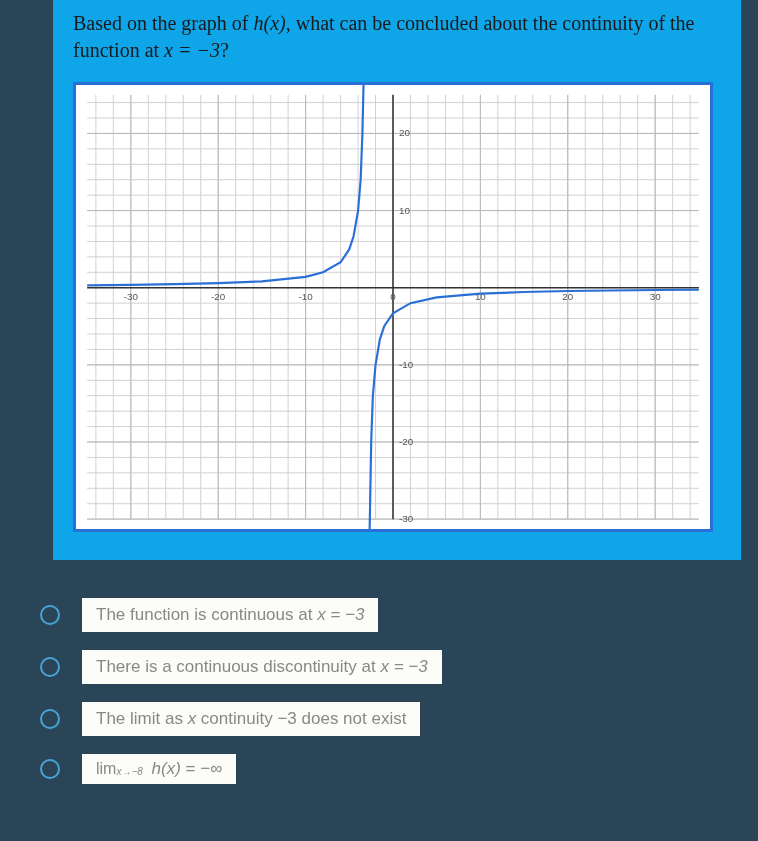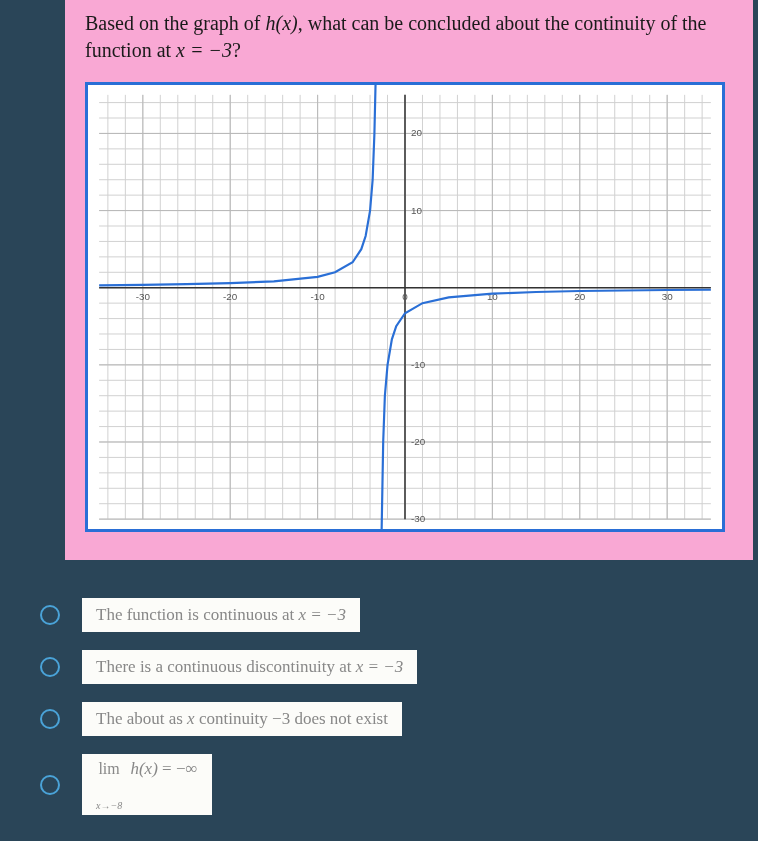--- a/index.html
+++ b/index.html
@@ -10,25 +10,25 @@
     font-family: Georgia, 'Times New Roman', serif;
     overflow: hidden;
   }
   .page {
     position: relative;
     width: 100%;
     height: 100%;
   }
   .question-panel {
     position: absolute;
-    left: 65px;
+    left: 53px;
     top: 0;
     width: 688px;
     height: 560px;
-    background: #f9a8d4;
+    background: #0ea5e9;
     padding: 10px 20px 20px 20px;
   }
   .question-text {
     font-size: 20px;
     color: #1a1a1a;
     line-height: 1.35;
     margin-bottom: 18px;
     font-family: 'Times New Roman', serif;
   }
   .question-text .math { font-style: italic; }
@@ -65,27 +65,27 @@
     background: transparent;
     flex-shrink: 0;
     margin-right: 22px;
     cursor: pointer;
   }
   .option-box {
     background: #fcfcf9;
     color: #888;
     font-size: 17px;
     padding: 6px 14px 6px 14px;
-    font-family: Liberation Serif, serif;
+    font-family: Liberation Sans, sans-serif;
     line-height: 1.3;
     display: inline-block;
   }
   .option-box .math { font-style: italic; }
   .option-4 .option-box { padding: 4px 14px; }
-  .limit-wrap { display: inline-flex; flex-direction: column; align-items: center; font-size: 15px; margin-right: 4px; gap: 24px;}
+  .limit-wrap { display: inline-flex; align-items: flex-end; font-size: 15px; margin-right: 4px;}
   .limit-top { font-size: 16px; line-height: 1; }
   .limit-bot { font-size: 10px; line-height: 1; }
 </style>
 </head>
 <body>
 
 <div class="page">
 
   <div class="question-panel">
     <p class="question-text">
@@ -209,21 +209,21 @@
     <div class="option-row">
       <div class="radio"></div>
       <div class="option-box">
         <span>There is a continuous discontinuity at </span><span class="math">x = −3</span>
       </div>
     </div>
 
     <div class="option-row">
       <div class="radio"></div>
       <div class="option-box">
-        <span>The about as </span><span class="math">x</span><span> continuity </span><span>−3</span><span> does not exist</span>
+        <span>The limit as </span><span class="math">x</span><span> continuity </span><span>−3</span><span> does not exist</span>
       </div>
     </div>
 
     <div class="option-row option-4">
       <div class="radio"></div>
       <div class="option-box">
         <span class="limit-wrap">
           <span class="limit-top">lim</span>
           <span class="limit-bot math">x→−8</span>
         </span>

